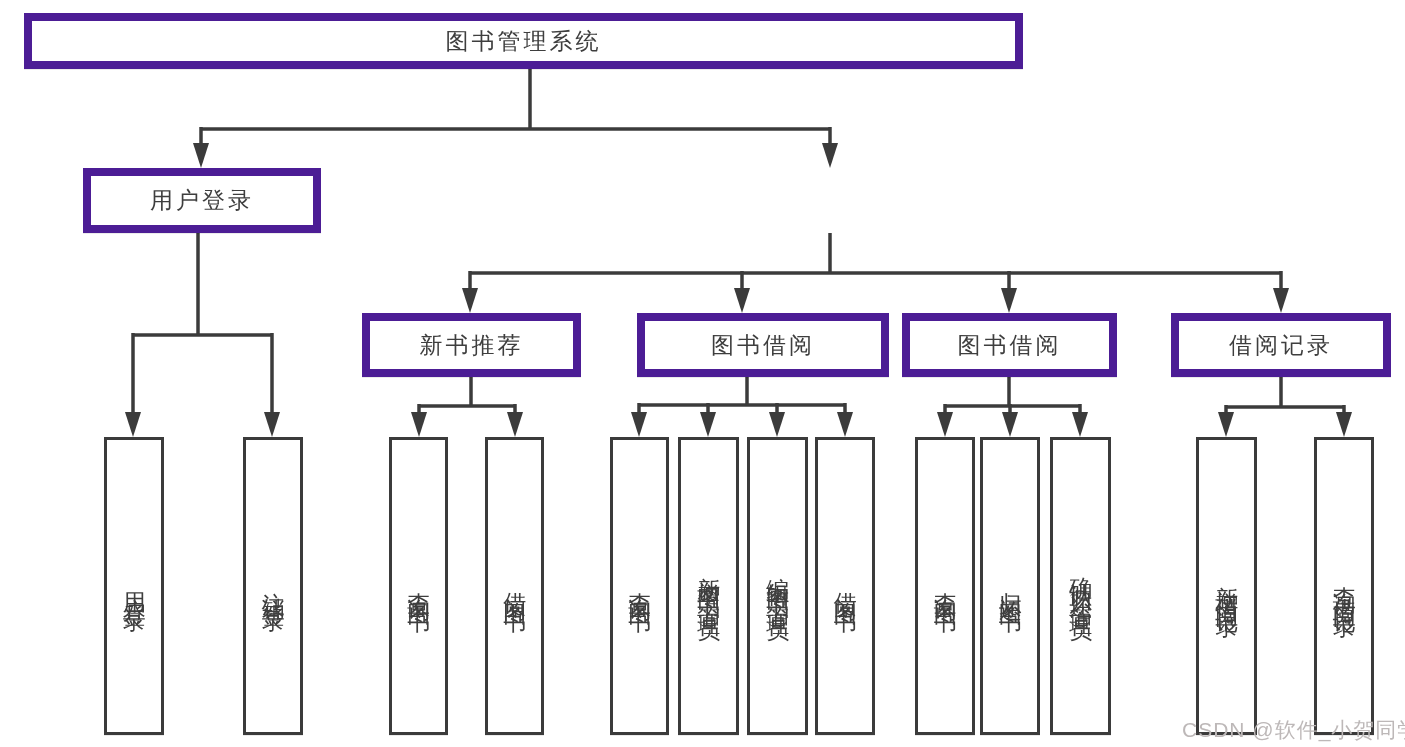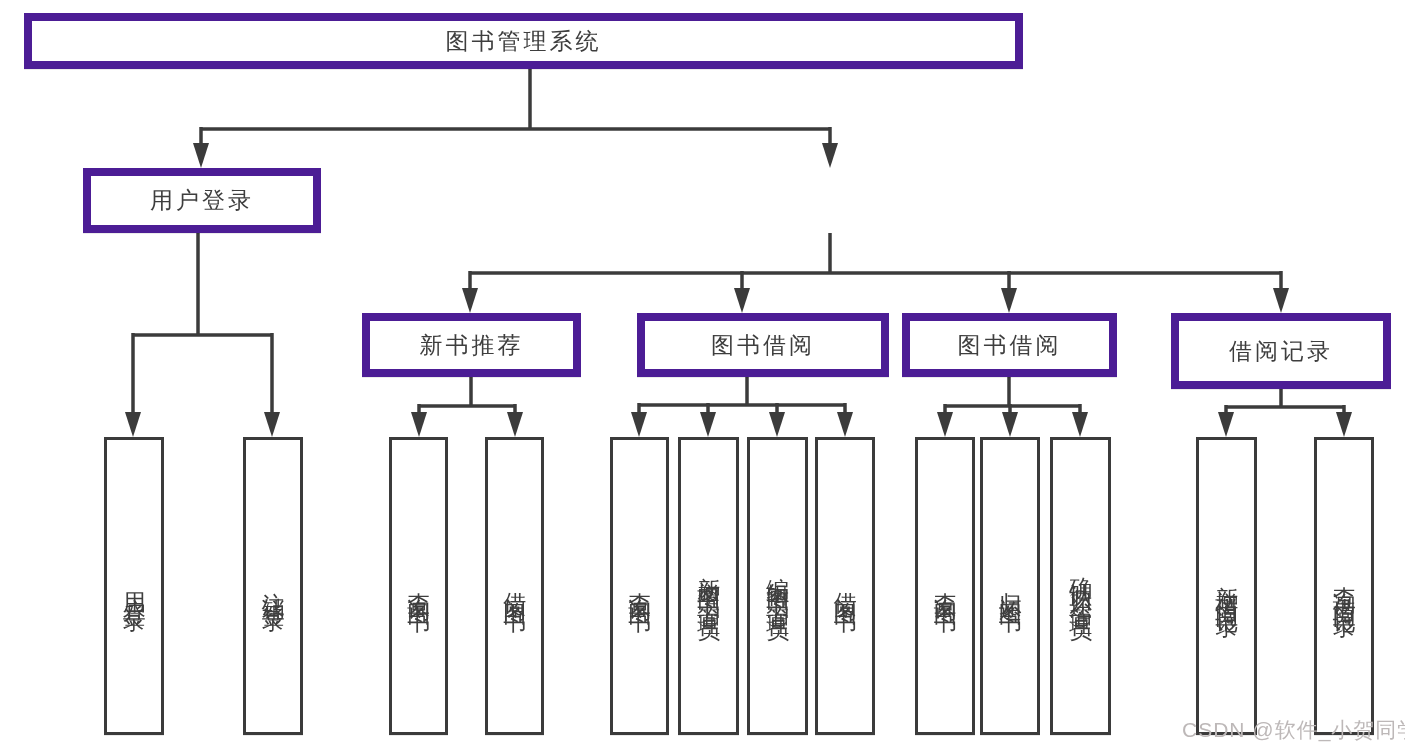--- a/index.html
+++ b/index.html
@@ -151,21 +151,21 @@
 
   <div class="hnode" style="left:362px;top:313px;width:219px;height:64px">
     <span class="lbl">新书推荐</span>
   </div>
   <div class="hnode" style="left:637px;top:313px;width:252px;height:64px">
     <span class="lbl">图书借阅</span>
   </div>
   <div class="hnode" style="left:902px;top:313px;width:215px;height:64px">
     <span class="lbl">图书借阅</span>
   </div>
-  <div class="hnode" style="left:1171px;top:313px;width:220px;height:76px">
+  <div class="hnode" style="left:1171px;top:313px;width:220px;height:64px">
     <span class="lbl">借阅记录</span>
   </div>
 
   <div class="vleaf" style="left:104px;width:60px">
     <span class="vtext">用户登录</span>
   </div>
   <div class="vleaf" style="left:243px;width:60px">
     <span class="vtext">注销登录</span>
   </div>
 

